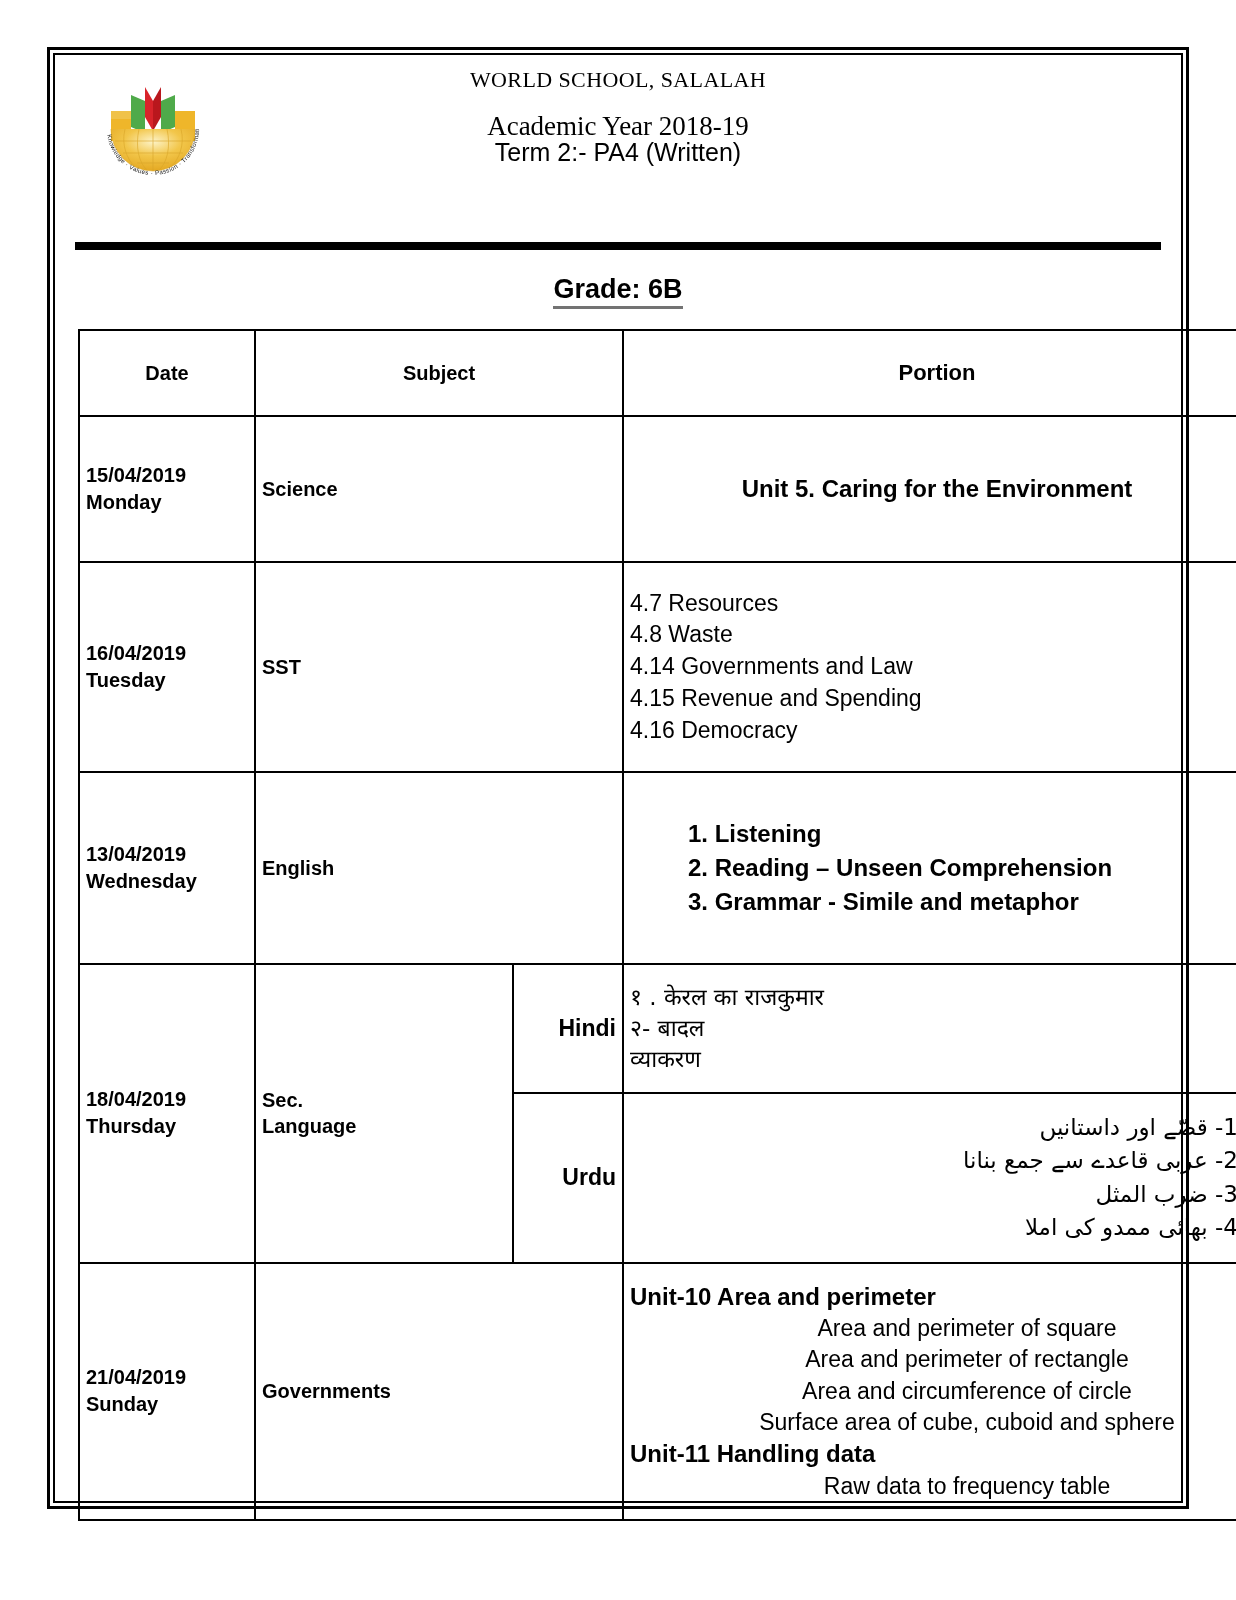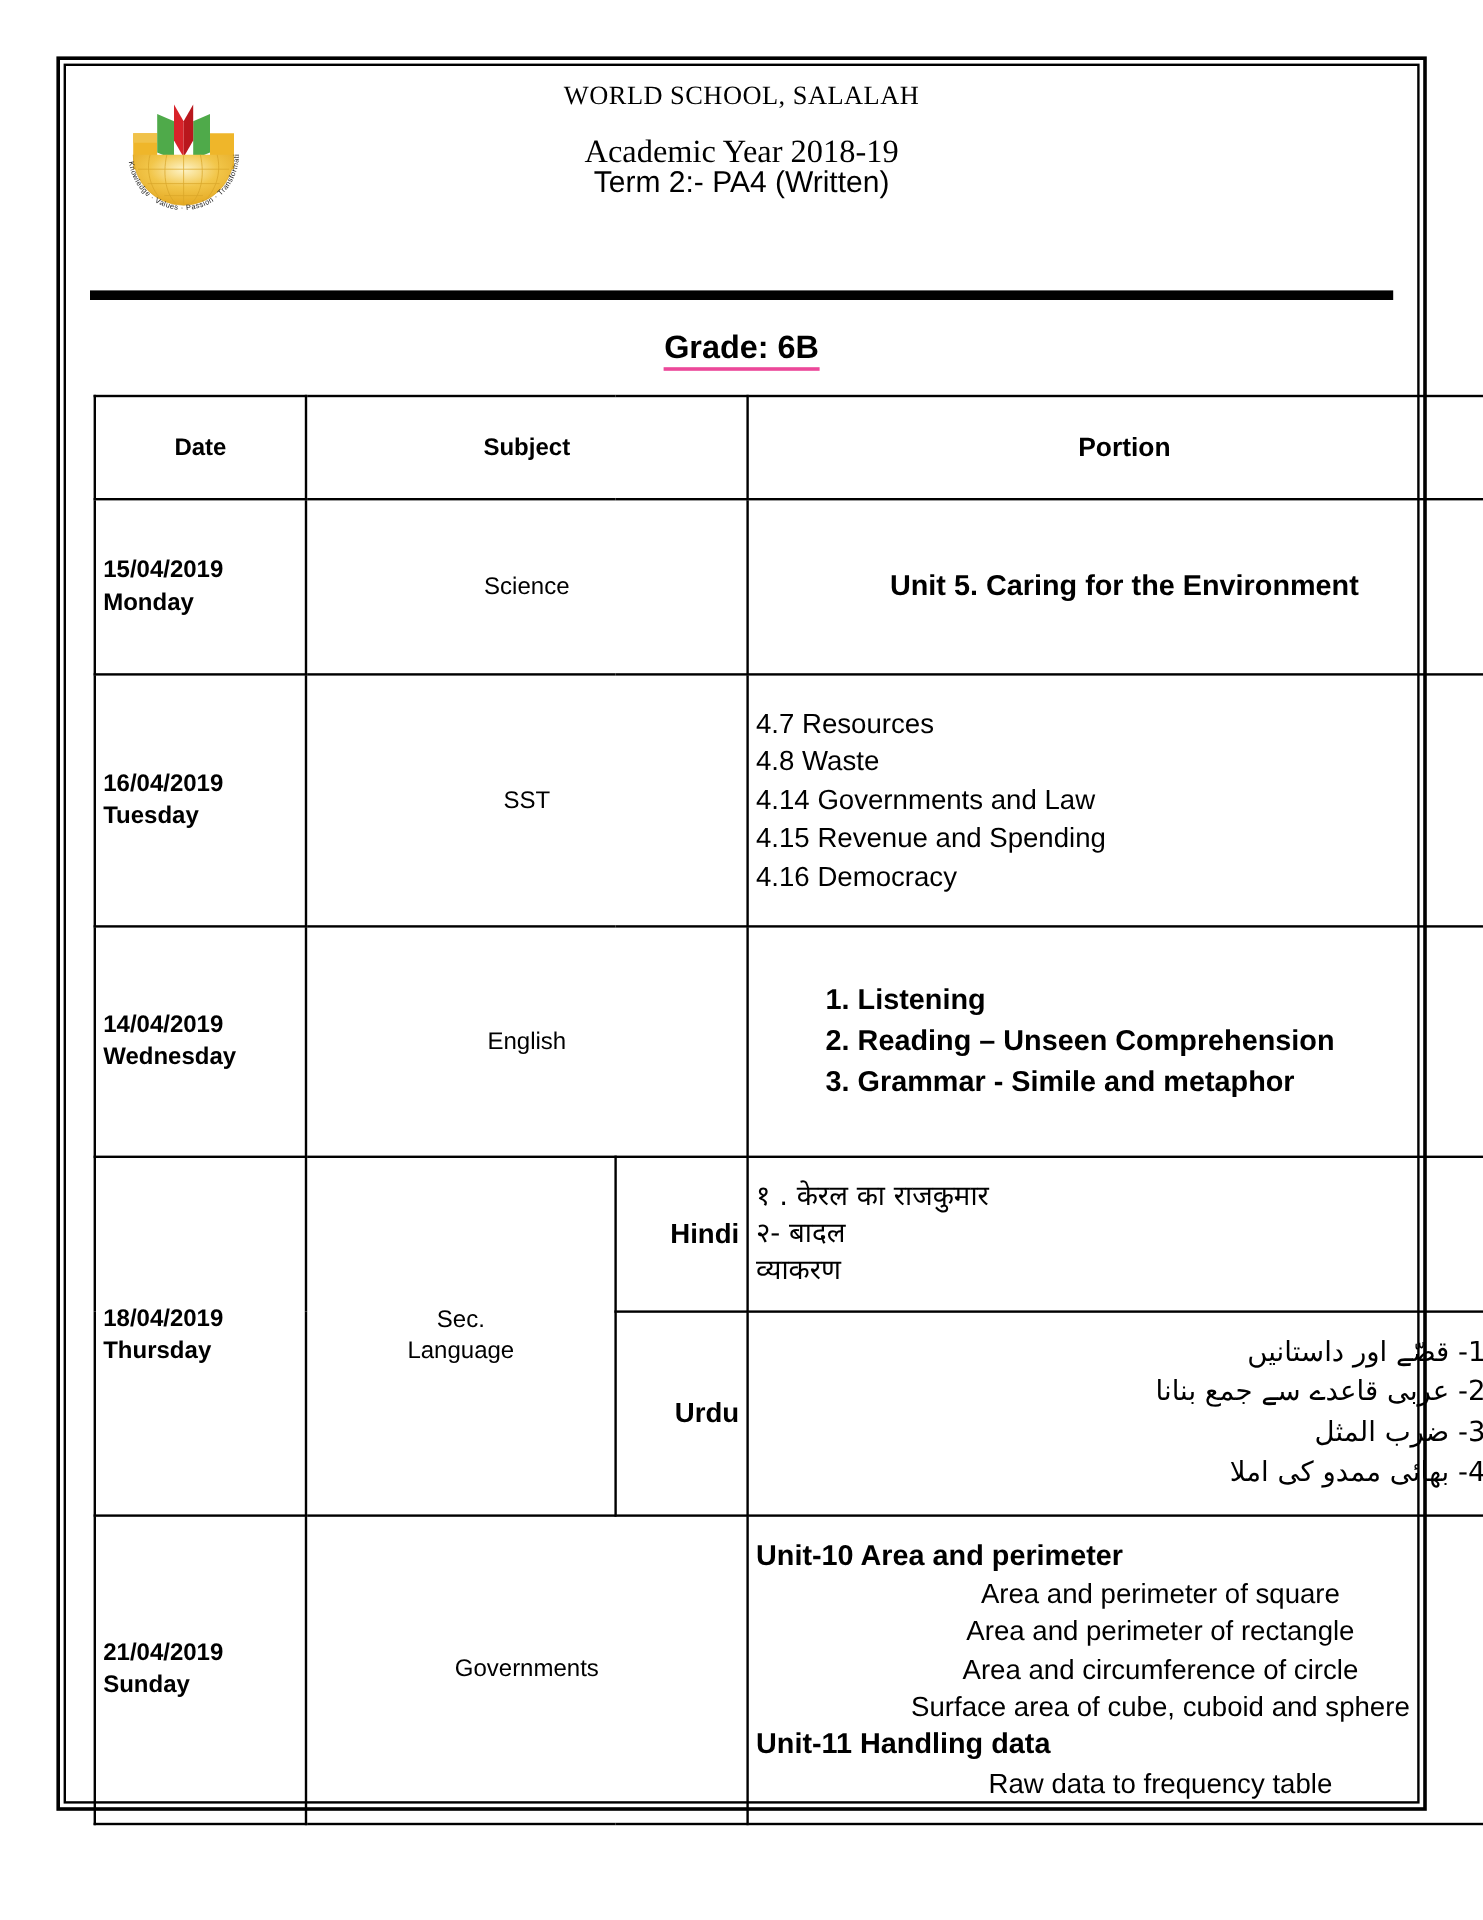--- a/index.html
+++ b/index.html
@@ -89,21 +89,21 @@
   
   .grade-title {
     text-align: center;
     font-size: 27px;
     font-weight: bold;
     margin-top: 26px;
     margin-bottom: 26px;
     line-height: 1.0;
   }
   .grade-title span {
-    border-bottom: 3px solid #ec4899;
+    border-bottom: 3px solid #737373;
     padding-bottom: 2px;
     margin-top: 32px;
   }
 
   
   table.schedule {
     border-collapse: collapse;
     width: 1062px;
     table-layout: fixed;
     margin-left: 3px;
@@ -129,22 +129,21 @@
 
   td.date-cell {
     font-size: 20px;
     font-weight: bold;
     text-align: left;
     padding-left: 12px;
     line-height: 1.35;
   }
   td.subject-cell {
     font-size: 20px;
-    font-weight: normal;
-    text-align: center;
+    font-weight: bold;
     line-height: 1.3;
   }
   td.portion-cell {
     font-size: 23px;
     text-align: left;
     line-height: 1.38;
     padding-left: 12px;
   }
   td.portion-cell.center-bold {
     text-align: center;
@@ -297,21 +296,21 @@
                 <li>4.8 Waste</li>
                 <li>4.14 Governments and Law</li>
                 <li>4.15 Revenue and Spending</li>
                 <li>4.16 Democracy</li>
               </ul>
             </td>
           </tr>
 
           <tr class="row-english">
             <td class="date-cell">
-              <div>14/04/2019</div>
+              <div>13/04/2019</div>
               <div>Wednesday</div>
             </td>
             <td class="subject-cell" colspan="2">English</td>
             <td class="portion-cell">
               <ul class="eng-list">
                 <li>1. Listening</li>
                 <li>2. Reading – Unseen Comprehension</li>
                 <li>3. Grammar  -  Simile and metaphor</li>
               </ul>
             </td>

